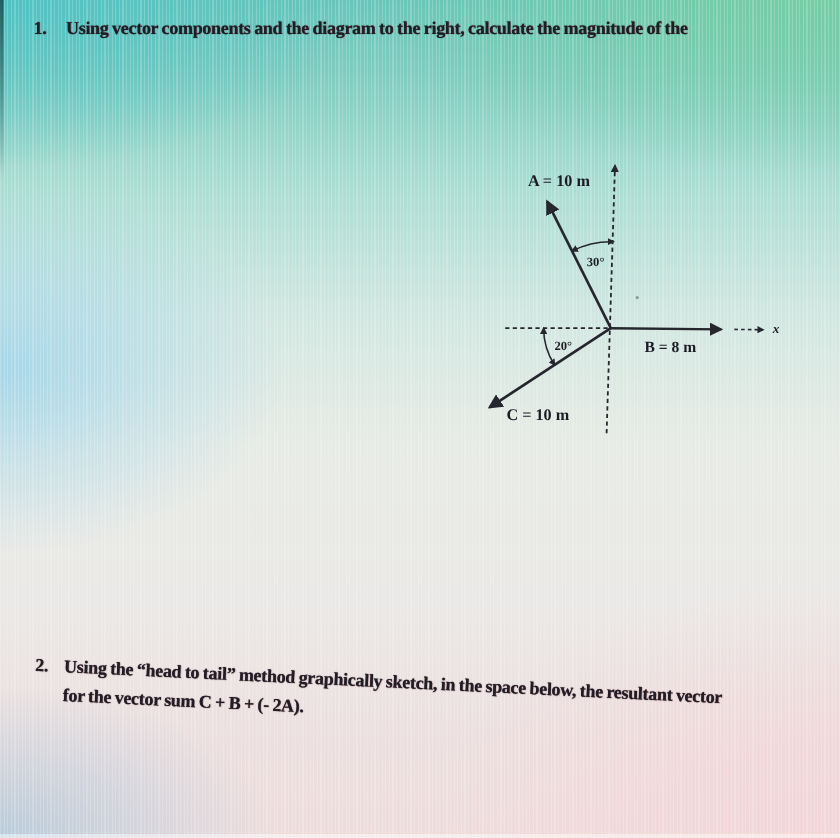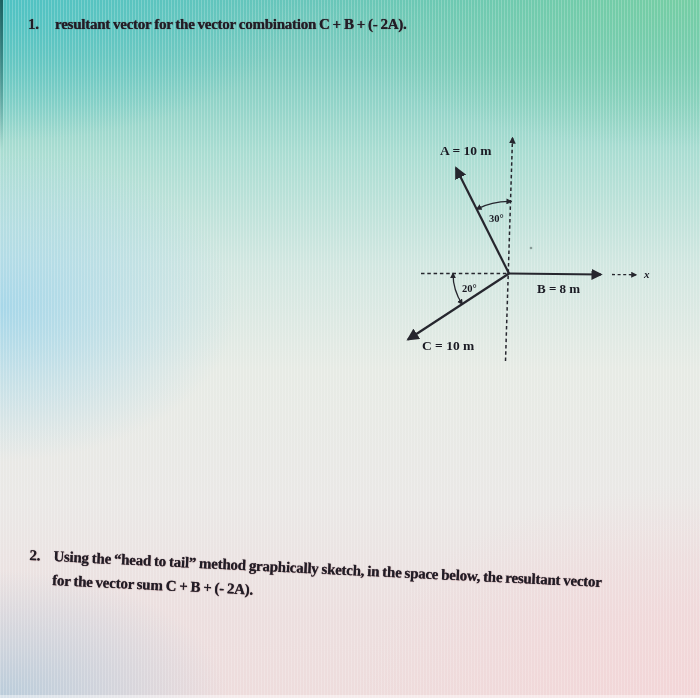--- a/index.html
+++ b/index.html
@@ -46,21 +46,21 @@
 </head>
 <body>
 
 <div class="photo">
 
   <div class="edge-left"></div>
 
   <div class="question" id="q1">
     <div class="q-number">1.</div>
     <div>
-      <div>resultant vector for the vector combination C + B + (- 2A).</div>
+      <div>Using vector components and the diagram to the right, calculate the magnitude of the</div>
     </div>
   </div>
 
   <svg class="diagram-svg" viewBox="0 0 700 698">
     <defs>
       <marker id="ah" viewBox="0 0 10 10" refX="8.5" refY="5" markerWidth="5.6" markerHeight="5.6" orient="auto-start-reverse">
         <path d="M0 0 L10 5 L0 10 z" fill="#26262e"></path>
       </marker>
       <marker id="ahs" viewBox="0 0 10 10" refX="8" refY="5" markerWidth="4.6" markerHeight="4.6" orient="auto-start-reverse">
         <path d="M0 0 L10 5 L0 10 z" fill="#26262e"></path>

